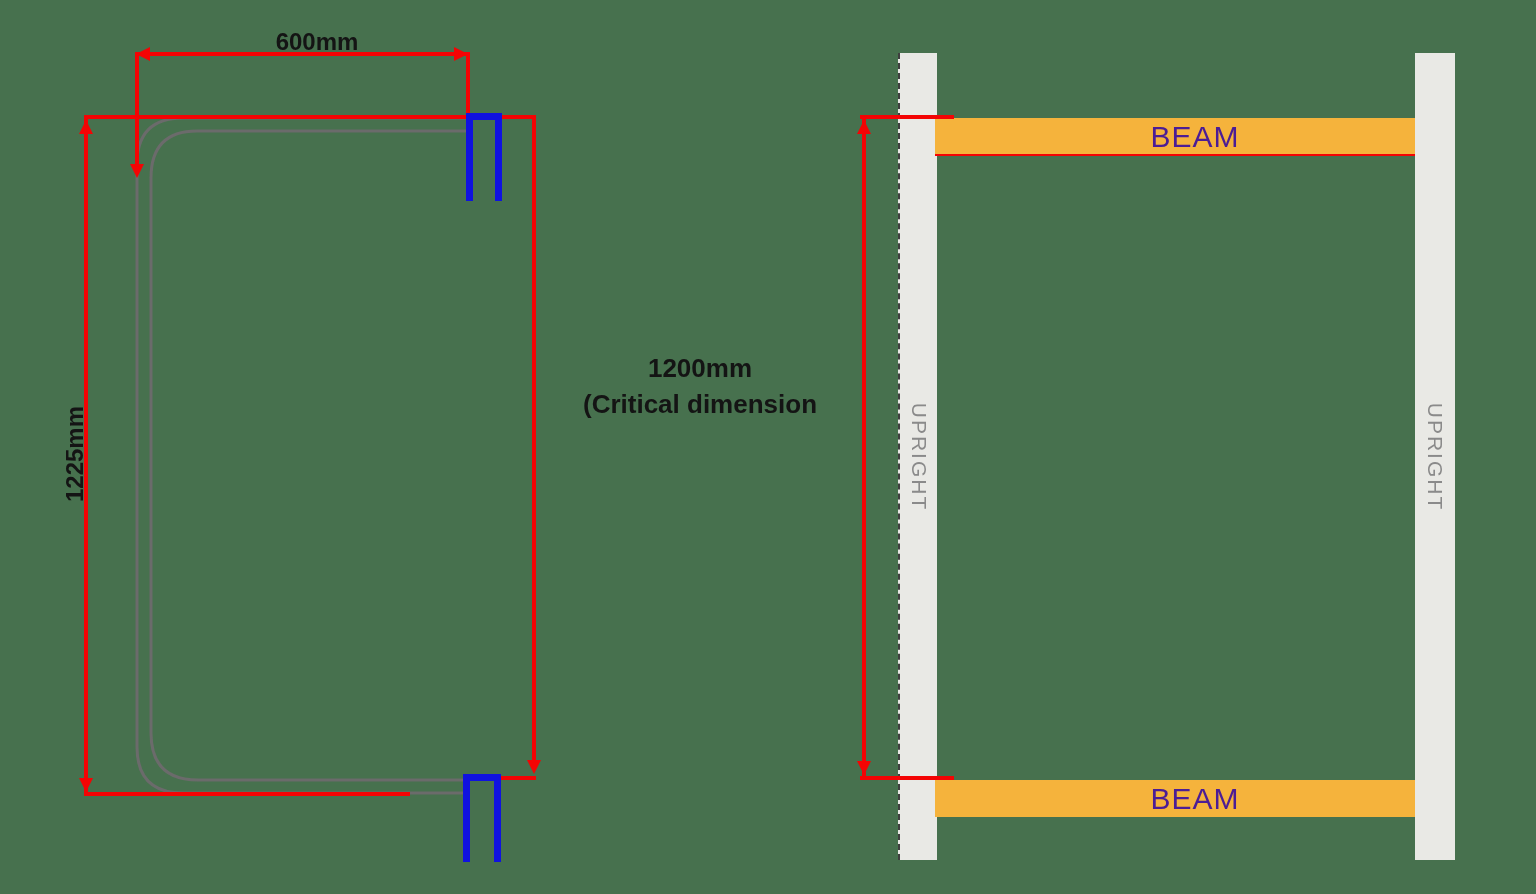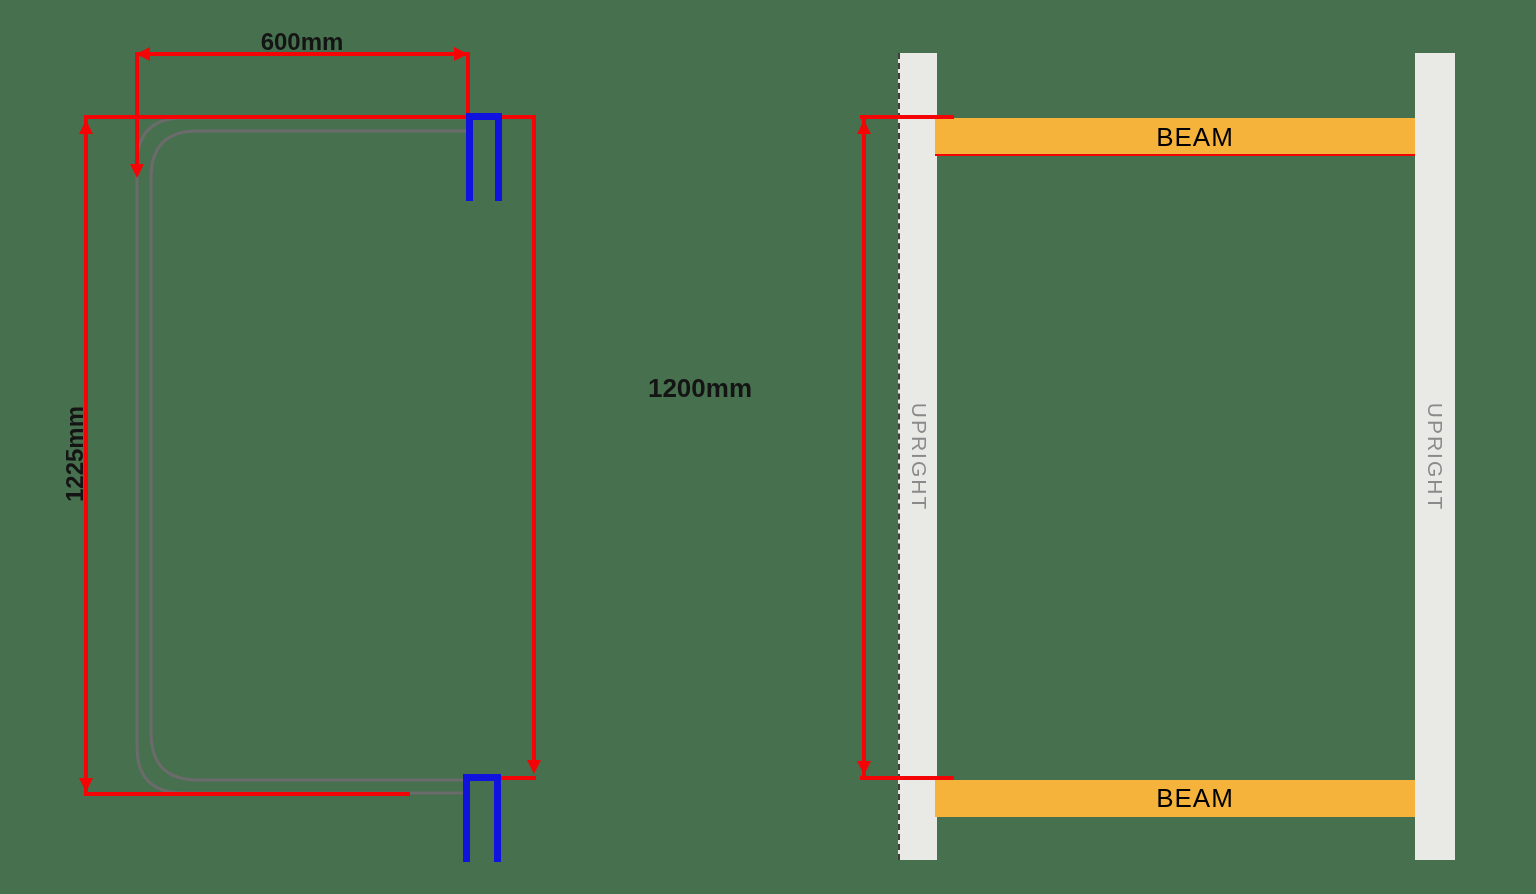--- a/index.html
+++ b/index.html
@@ -12,60 +12,61 @@
   .arr-down{border-left:7px solid transparent;border-right:7px solid transparent;border-top:14px solid #F40404;}
   .arr-left{border-top:7px solid transparent;border-bottom:7px solid transparent;border-right:14px solid #F40404;}
   .arr-right{border-top:7px solid transparent;border-bottom:7px solid transparent;border-left:14px solid #F40404;}
   .bluebar{background:#1012E0;}
   .dim-text{color:#141414;font-weight:bold;font-size:24px;white-space:nowrap;}
   .note-text{color:#141414;font-weight:bold;font-size:26px;line-height:36px;text-align:center;}
   .upright{background:#E9E9E5;}
   .upright-label{position:absolute;left:50%;top:50%;transform:translate(-50%,-50%) rotate(90deg);
     color:#8A8A8A;font-size:21px;letter-spacing:2px;white-space:nowrap;}
   .beam{background:#F5B33C;text-align:center;}
-  .beam-label{color:#000000;font-size:26px;letter-spacing:1px;margin-left:40px;}
+  .beam-label{color:#4c1d95;font-size:30px;letter-spacing:1px;margin-left:40px;}
   .rot-ccw{transform:rotate(-90deg);transform-origin:center;}
 </style>
 </head>
 <body>
 
 <div id="canvas">
 
   <svg class="abs" style="left:0;top:0;" width="1536" height="894" viewBox="0 0 1536 894">
     <path d="M 466 118 H 183 Q 137 118 137 164 V 747 Q 137 793 183 793 H 463" fill="none" stroke="#6B6B6B" stroke-width="3"></path>
     <path d="M 466 131 H 197 Q 151 131 151 178 V 733 Q 151 780 198 780 H 466" fill="none" stroke="#6B6B6B" stroke-width="3"></path>
   </svg>
 
   <div class="abs redline" style="left:136px;top:52px;width:332px;height:4px;"></div>
   <div class="abs tri arr-left" style="left:136px;top:47px;"></div>
   <div class="abs tri arr-right" style="left:454px;top:47px;"></div>
   <div class="abs redline" style="left:135px;top:52px;width:4px;height:113px;"></div>
   <div class="abs tri arr-down" style="left:130px;top:164px;"></div>
   <div class="abs redline" style="left:466px;top:52px;width:4px;height:65px;"></div>
-  <div class="abs dim-text" style="left:222px;top:28px;width:160px;text-align:center;">600mm</div>
+  <div class="abs dim-text" style="left:237px;top:28px;width:160px;text-align:center;">600mm</div>
 
   <div class="abs redline" style="left:84px;top:115px;width:452px;height:4px;"></div>
   <div class="abs redline" style="left:84px;top:115px;width:4px;height:681px;"></div>
   <div class="abs tri arr-up" style="left:79px;top:120px;"></div>
   <div class="abs tri arr-down" style="left:79px;top:778px;"></div>
   <div class="abs redline" style="left:84px;top:792px;width:326px;height:4px;"></div>
   <div class="abs redline" style="left:532px;top:115px;width:4px;height:646px;"></div>
   <div class="abs tri arr-down" style="left:527px;top:760px;"></div>
   <div class="abs redline" style="left:498px;top:776px;width:38px;height:4px;"></div>
   <div class="abs dim-text rot-ccw" style="left:-10px;top:440px;width:170px;text-align:center;">1225mm</div>
 
   <div class="abs bluebar" style="left:466px;top:113px;width:36px;height:7px;"></div>
   <div class="abs bluebar" style="left:466px;top:113px;width:7px;height:88px;"></div>
   <div class="abs bluebar" style="left:495px;top:113px;width:7px;height:88px;"></div>
   <div class="abs bluebar" style="left:463px;top:774px;width:38px;height:7px;"></div>
   <div class="abs bluebar" style="left:463px;top:774px;width:7px;height:88px;"></div>
   <div class="abs bluebar" style="left:494px;top:774px;width:7px;height:88px;"></div>
 
-  <div class="abs note-text" style="left:545px;top:370px;width:310px;">
+  <div class="abs note-text" style="left:545px;top:350px;width:310px;">
     <div>1200mm</div>
+    <div>(Critical dimension</div>
   </div>
 
   <div class="abs upright" style="left:898px;top:53px;width:37px;height:807px;border-left:2px dashed #3F3F3F;">
     <span class="upright-label">UPRIGHT</span>
   </div>
   <div class="abs upright" style="left:1415px;top:53px;width:40px;height:807px;">
     <span class="upright-label">UPRIGHT</span>
   </div>
 
   <div class="abs beam" style="left:935px;top:118px;width:480px;height:38px;line-height:38px;">

